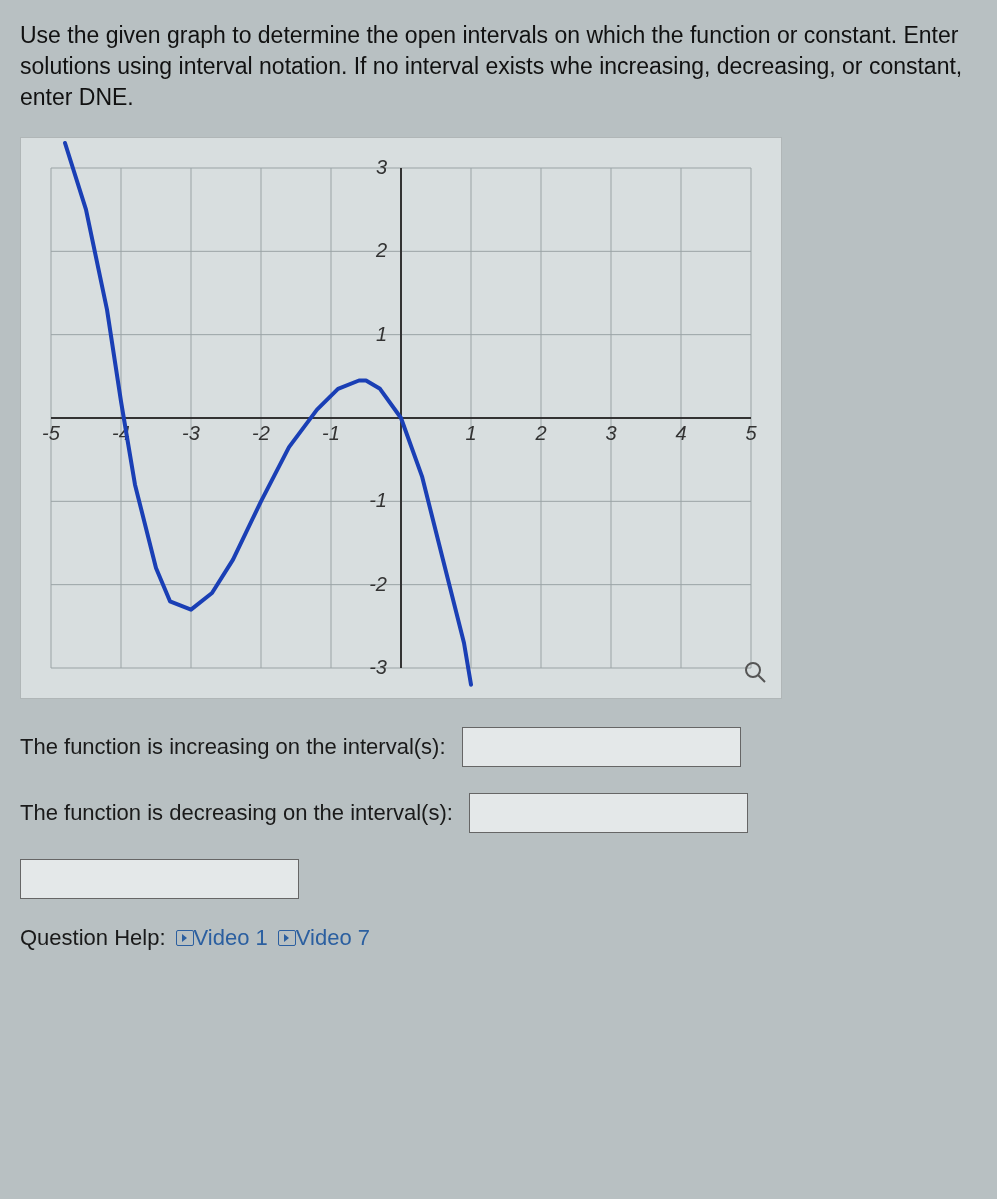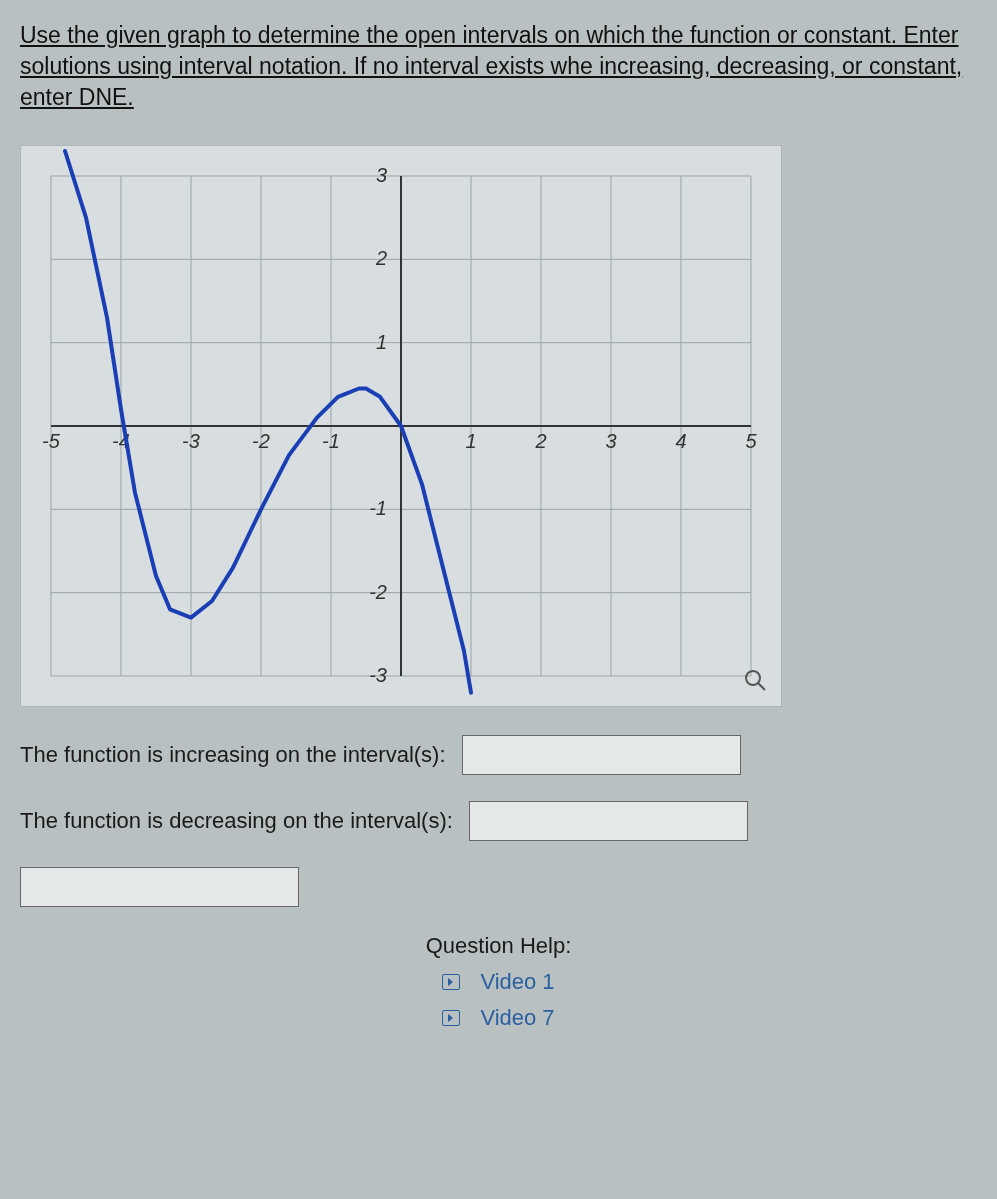--- a/index.html
+++ b/index.html
@@ -7,23 +7,22 @@
     padding: 20px;
     font-family: "Segoe UI", Arial, sans-serif;
     background: #b8c0c2;
     color: #1a1a1a;
     width: 997px;
     box-sizing: border-box;
   }
   .prompt {
     font-size: 23px;
     line-height: 1.35;
-    margin-bottom: 32px;
+    margin-bottom: 24px;
     color: #111;
-    text-decoration: underline;
   }
   .chart-wrap {
     position: relative;
     width: 760px;
     height: 560px;
     background: #d8dedf;
     margin: 8px 0 28px 0;
     border: 1px solid #b0b6b7;
   }
   .chart-wrap svg { display:block; }
@@ -48,28 +47,27 @@
     background: #e4e8e9;
     padding: 2px 6px;
     font-size: 20px;
   }
   .help-row {
     font-size: 22px;
     margin-top: 16px;
     display: flex;
     align-items: center;
     gap: 10px;
-    flex-direction: column;
   }
   .vidlink {
     color: #2b5fa0;
     cursor: pointer;
     display: inline-flex;
     align-items: center;
-    gap: 20px;
+    gap: 0;
   }
   .play-icon {
     display:inline-block;
     width:16px;
     height:14px;
     border:1px solid #2b5fa0;
     position:relative;
     border-radius:2px;
   }
   .play-icon::after{

